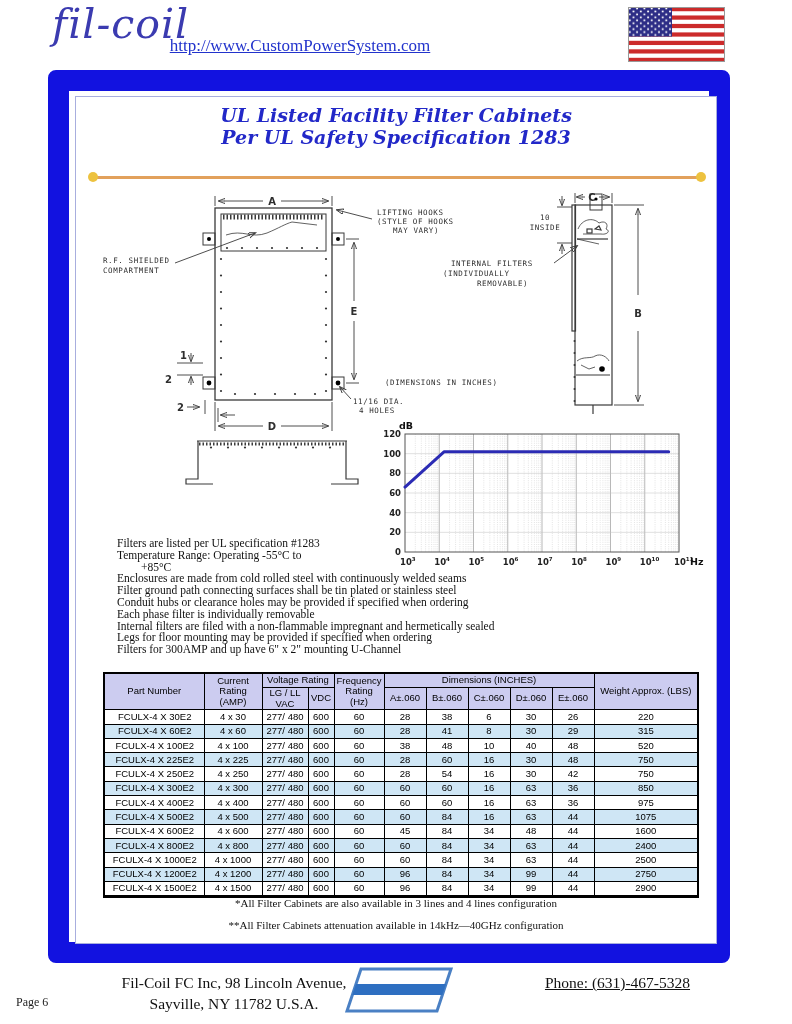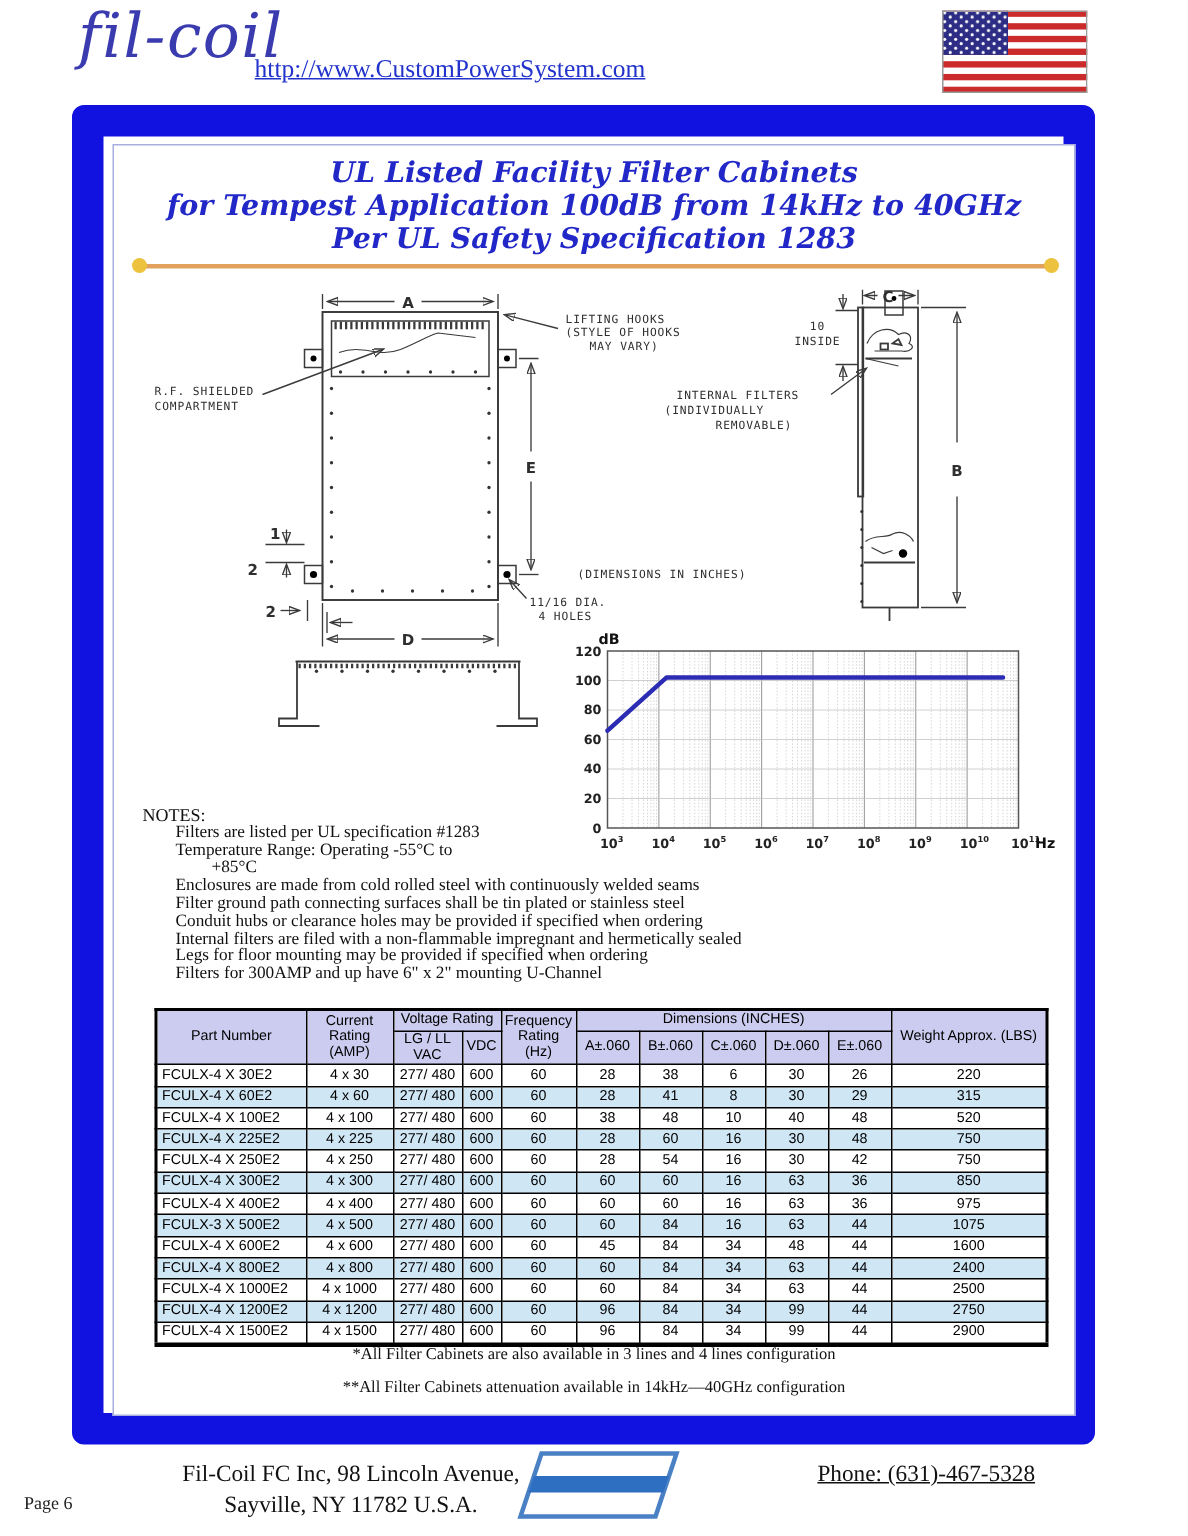--- a/index.html
+++ b/index.html
@@ -40,21 +40,21 @@
   .note-line.ind1{margin-left:22px;}
   .note-line.ind2{margin-left:46px;}
 
   
   .spec{left:103px;top:672px;}
   table{border-collapse:collapse;table-layout:fixed;width:594px;font-family:"Liberation Sans",sans-serif;}
   th,td{border:1px solid #000;font-weight:normal;text-align:center;padding:0 2px;overflow:hidden;white-space:nowrap;}
   thead th{background:#ccccf0;font-size:9.5px;line-height:1.12;white-space:normal;}
   tr.h1 th{height:13px;}
   tbody td{font-size:9.5px;height:13.3px;line-height:1.05;}
-  tbody td.pn{text-align:left;padding-left:3px;}
+  tbody td.pn{text-align:center;padding-left:3px;}
   tbody tr.alt td{background:#cfe6f5;}
   table{border:2px solid #000;border-bottom-width:3px;}
 
   
   .footnote{left:80px;width:632px;text-align:center;font-size:11px;color:#111;}
   .fn1{top:897px;} .fn2{top:919px;}
 
   
   .page-num{left:16px;top:995px;font-size:12px;color:#222;}
   .addr{left:118px;top:972px;width:232px;text-align:center;font-size:15.5px;line-height:21px;color:#111;}
@@ -90,21 +90,20 @@
   </defs>
   <rect x="0" y="0" width="44" height="29.6" fill="url(#stars)"></rect>
   <rect x="0.5" y="0.5" width="96" height="54" fill="none" stroke="#999999"></rect>
 </svg>
 
 <div class="abs frame"></div>
 <div class="abs panel"></div>
 
 <div class="abs title">
   <div>UL Listed Facility Filter Cabinets</div>
-  <div>for Tempest Application 100dB from 14kHz to 40GHz</div>
   <div>Per UL Safety Specification 1283</div>
 </div>
 <div class="abs rule"></div>
 <div class="abs rule-dot rd-l"></div>
 <div class="abs rule-dot rd-r"></div>
 
 <svg class="abs dwg" width="630" height="390" viewBox="0 0 630 390">
   <defs>
     <marker id="ae" markerWidth="9" markerHeight="7" refX="7" refY="3" orient="auto">
       <path d="M0,0 L8,3 L0,6 Z" fill="#3a3a3a" stroke="none"></path>
@@ -364,28 +363,28 @@
     <text x="196.25" y="143" class="ctick"><tspan>10</tspan><tspan dy="-4" font-size="5.5">8</tspan></text>
     <text x="230.5" y="143" class="ctick"><tspan>10</tspan><tspan dy="-4" font-size="5.5">9</tspan></text>
     <text x="264.75" y="143" class="ctick"><tspan>10</tspan><tspan dy="-4" font-size="5.5">10</tspan></text>
     <text x="299" y="143" class="ctick"><tspan>10</tspan><tspan dy="-4" font-size="5.5">11</tspan></text>
     <text x="24" y="7" class="caxis">dB</text>
     <text x="315" y="143" class="caxis">Hz</text>
     <polyline points="30,65.1 69.25488522197966,29.700000000000003 293.6897226485086,29.700000000000003" fill="none" stroke="#2b2bb4" stroke-width="3" stroke-linejoin="round" stroke-linecap="round"></polyline>
   </svg>
 
 <div class="abs notes">
-  <div class="notes-h">NOTES:</div>
   <div>
       <div class="note-line ind1">Filters are listed per UL specification #1283</div>
       <div class="note-line ind1">Temperature Range: Operating -55°C to</div>
       <div class="note-line ind2">+85°C</div>
       <div class="note-line ind1">Enclosures are made from cold rolled steel with continuously welded seams</div>
       <div class="note-line ind1">Filter ground path connecting surfaces shall be tin plated or stainless steel</div>
       <div class="note-line ind1">Conduit hubs or clearance holes may be provided if specified when ordering</div>
+      <div class="note-line ind1">Each phase filter is individually removable</div>
       <div class="note-line ind1">Internal filters are filed with a non-flammable impregnant and hermetically sealed</div>
       <div class="note-line ind1">Legs for floor mounting may be provided if specified when ordering</div>
       <div class="note-line ind1">Filters for 300AMP and up have 6" x 2" mounting U-Channel</div>
     </div>
 </div>
 
 <div class="abs spec">
   <table>
     <colgroup>
       <col style="width:100px">
@@ -505,21 +504,21 @@
           <td>600</td>
           <td>60</td>
           <td>60</td>
           <td>60</td>
           <td>16</td>
           <td>63</td>
           <td>36</td>
           <td>975</td>
         </tr>
         <tr class="alt">
-          <td class="pn">FCULX-3 X 500E2</td>
+          <td class="pn">FCULX-4 X 500E2</td>
           <td>4 x 500</td>
           <td>277/ 480</td>
           <td>600</td>
           <td>60</td>
           <td>60</td>
           <td>84</td>
           <td>16</td>
           <td>63</td>
           <td>44</td>
           <td>1075</td>

